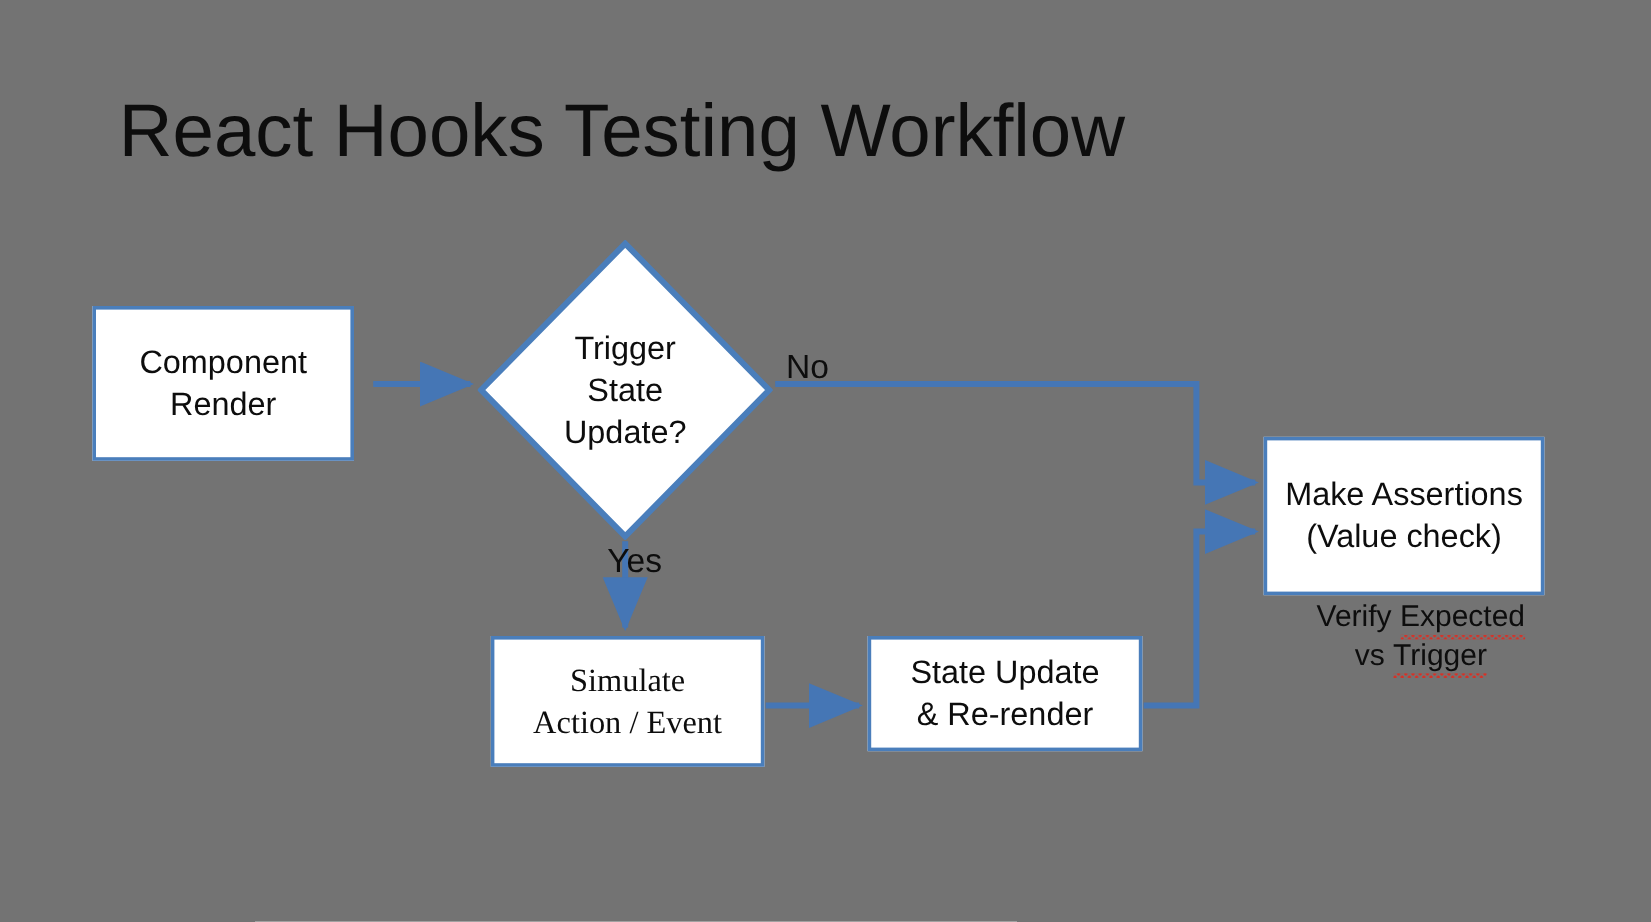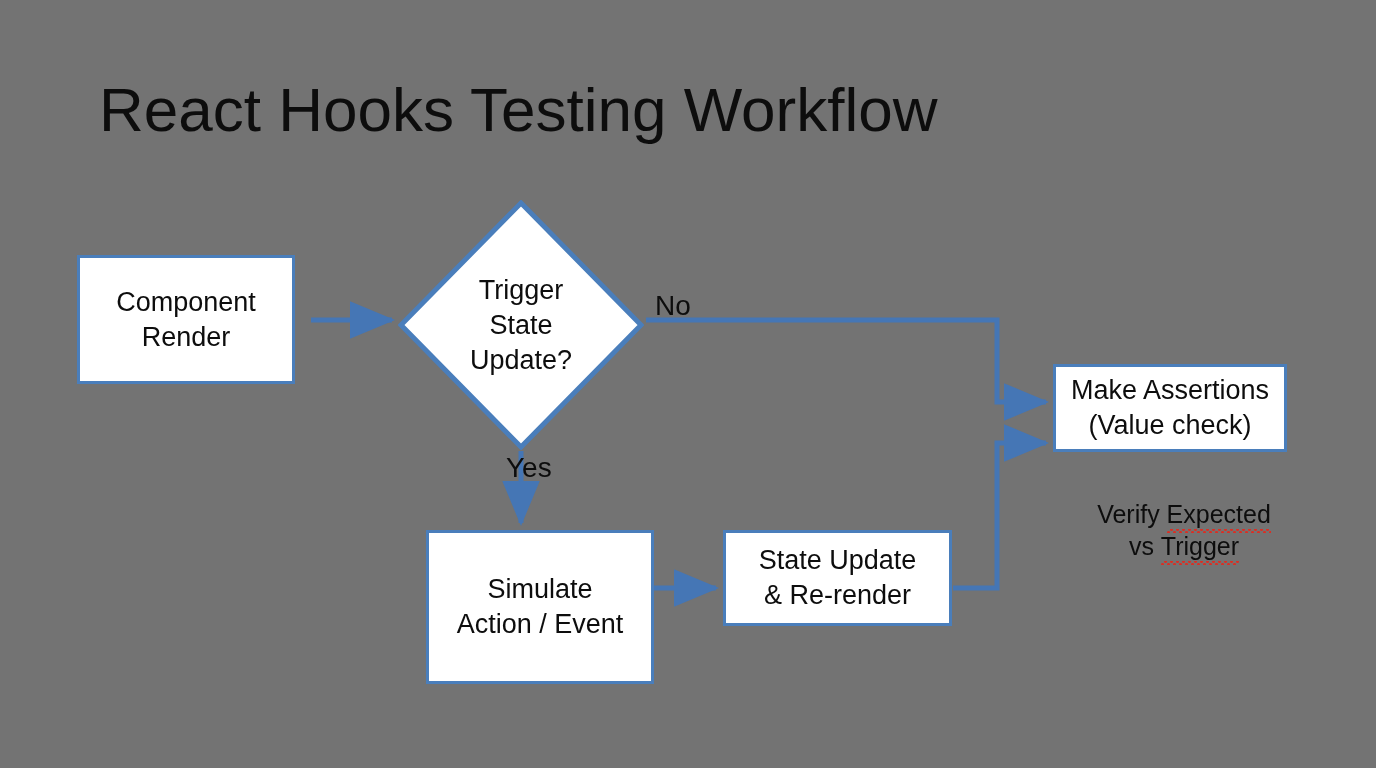--- a/index.html
+++ b/index.html
@@ -70,28 +70,29 @@
     left: 77px;
     top: 255px;
     width: 218px;
     height: 129px;
   }
 
   #node-make-assertions {
     left: 1053px;
     top: 364px;
     width: 234px;
-    height: 88px;
+    height: 132px;
   }
 
   #node-simulate-action {
-    left: 426px;
+    left: 409px;
     top: 530px;
     width: 228px;
-    height: 154px;
+    height: 109px;
+    font-family: Liberation Serif, serif;
   }
 
   #node-state-update {
     left: 723px;
     top: 530px;
     width: 229px;
     height: 96px;
   }
 
   

